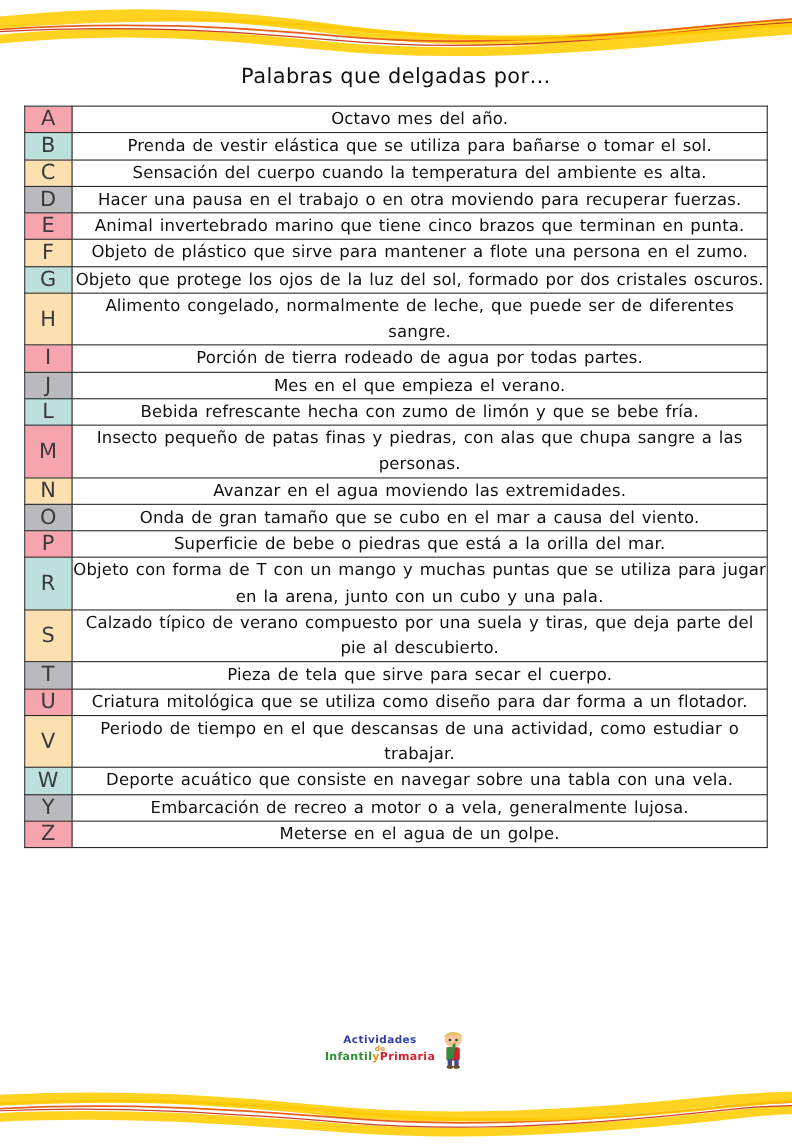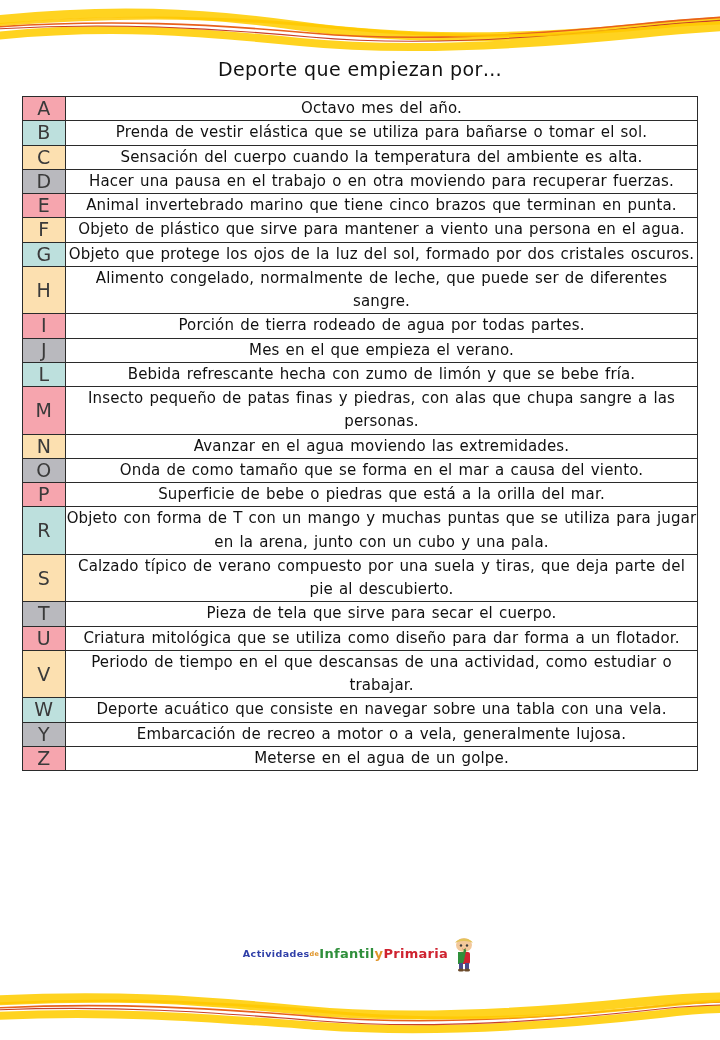--- a/index.html
+++ b/index.html
@@ -93,39 +93,39 @@
     justify-content: center;
     align-items: flex-start;
   }
   .logo-box {
     display: flex;
     align-items: center;
     gap: 3px;
   }
   .logo-words {
     display: flex;
-    flex-direction: row;
+    flex-direction: column;
     align-items: center;
     line-height: 1.02;
     font-family: "DejaVu Sans", sans-serif;
     font-weight: bold;
     text-align: right;
   }
   .logo-line1 {
     font-size: 9.5px;
     color: #2f3fa8;
     letter-spacing: 0.4px;
   }
   .logo-line2 {
     font-size: 6.5px;
     color: #e0952a;
     letter-spacing: 0.3px;
   }
   .logo-line3 {
-    font-size: 13px;
+    font-size: 10px;
     letter-spacing: 0.3px;
     white-space: nowrap;
   }
   .logo-infantil { color: #2f8f3b; }
   .logo-y        { color: #e0952a; }
   .logo-primaria { color: #cf2330; }
   .logo-mascot { width: 26px; height: 36px; display: block; }
 </style>
 </head>
 <body>
@@ -133,21 +133,21 @@
 <div class="wave-band top">
   <svg viewBox="0 0 720 46" preserveAspectRatio="none" aria-hidden="true">
     <path d="M-5,14 C110,2 200,6 300,20 C400,34 520,34 640,22 C680,18 710,16 725,15" fill="none" stroke="#FFD320" stroke-width="9" stroke-linecap="round"></path>
     <path d="M-5,30 C110,18 200,26 300,36 C400,46 520,40 640,28 C680,24 710,22 725,21" fill="none" stroke="#FFD320" stroke-width="8" stroke-linecap="round"></path>
     <path d="M-5,21 C110,13 210,18 310,27 C410,36 520,30 640,18 C680,14 710,12 725,11" fill="none" stroke="#E8601C" stroke-width="1.6"></path>
     <path d="M-5,23 C110,16 210,22 310,31 C410,40 520,34 640,21 C680,17 710,15 725,14" fill="none" stroke="#C8402B" stroke-width="1.1"></path>
     <path d="M-5,19 C130,8 230,11 340,22 C450,33 560,31 660,21 C690,18 712,17 725,17" fill="none" stroke="#FFC800" stroke-width="3" opacity="0.85"></path>
   </svg>
 </div>
 
-<div class="page-title">Deporte que empiezan por…</div>
+<div class="page-title">Palabras que delgadas por…</div>
 
 <table class="sheet">
   <tbody>
 
     <tr>
       <td class="letter-cell c-pink">A</td>
       <td class="clue-cell">Octavo mes del año.</td>
     </tr>
     <tr>
       <td class="letter-cell c-teal">B</td>
@@ -160,21 +160,21 @@
     <tr>
       <td class="letter-cell c-gray">D</td>
       <td class="clue-cell">Hacer una pausa en el trabajo o en otra moviendo para recuperar  fuerzas.</td>
     </tr>
     <tr>
       <td class="letter-cell c-pink">E</td>
       <td class="clue-cell">Animal invertebrado  marino que tiene cinco brazos que terminan en punta.</td>
     </tr>
     <tr>
       <td class="letter-cell c-orange">F</td>
-      <td class="clue-cell">Objeto de plástico que sirve para mantener a viento una persona en el agua.</td>
+      <td class="clue-cell">Objeto de plástico que sirve para mantener a flote una persona en el zumo.</td>
     </tr>
     <tr>
       <td class="letter-cell c-teal">G</td>
       <td class="clue-cell">Objeto que protege  los ojos de la luz del sol, formado  por dos cristales oscuros.</td>
     </tr>
     <tr>
       <td class="letter-cell c-orange">H</td>
       <td class="clue-cell">Alimento congelado,  normalmente  de leche, que puede ser de diferentes  sangre.</td>
     </tr>
     <tr>
@@ -192,21 +192,21 @@
     <tr>
       <td class="letter-cell c-pink">M</td>
       <td class="clue-cell">Insecto pequeño de patas finas y piedras,  con alas que chupa sangre a las personas.</td>
     </tr>
     <tr>
       <td class="letter-cell c-orange">N</td>
       <td class="clue-cell">Avanzar en el agua moviendo  las extremidades.</td>
     </tr>
     <tr>
       <td class="letter-cell c-gray">O</td>
-      <td class="clue-cell">Onda de como tamaño  que se forma en el mar a causa del viento.</td>
+      <td class="clue-cell">Onda de gran tamaño  que se cubo en el mar a causa del viento.</td>
     </tr>
     <tr>
       <td class="letter-cell c-pink">P</td>
       <td class="clue-cell">Superficie de bebe o piedras  que está a la orilla del mar.</td>
     </tr>
     <tr>
       <td class="letter-cell c-teal">R</td>
       <td class="clue-cell">Objeto con forma de T con un mango y muchas puntas que se utiliza para jugar en la arena, junto con un cubo y una pala.</td>
     </tr>
     <tr>

